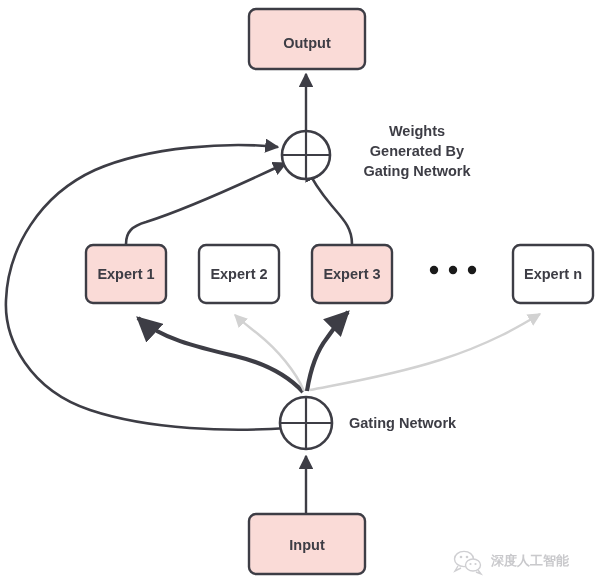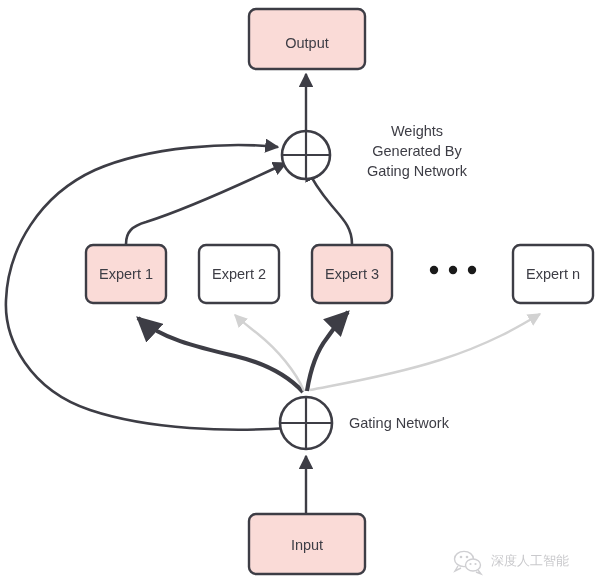--- a/index.html
+++ b/index.html
@@ -9,20 +9,21 @@
   }
   body {
     font-family: "Liberation Sans", sans-serif;
   }
   #diagram-root {
     position: relative;
     width: 600px;
     height: 583px;
     background: #ffffff;
     overflow: hidden;
+    font-weight: bold;
   }
   #diagram-svg {
     position: absolute;
     left: 0;
     top: 0;
     width: 600px;
     height: 583px;
   }
   .node-label {
     font-family: "Liberation Sans", sans-serif;

